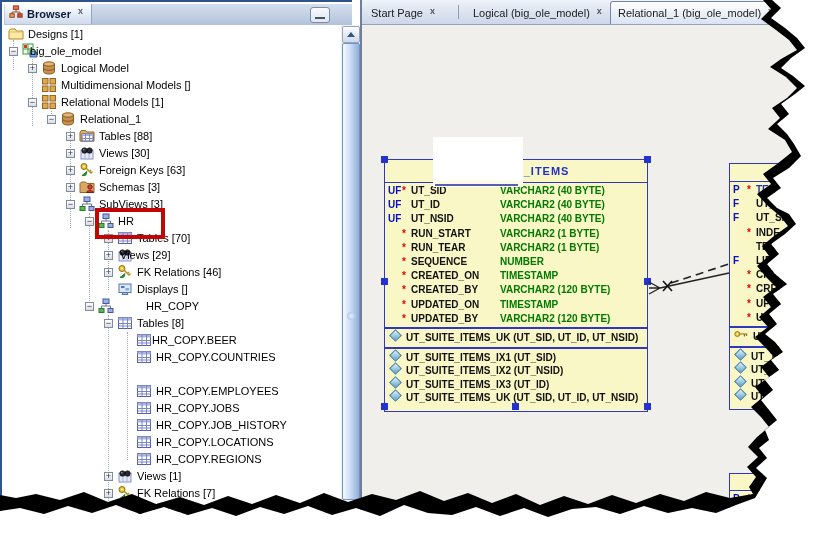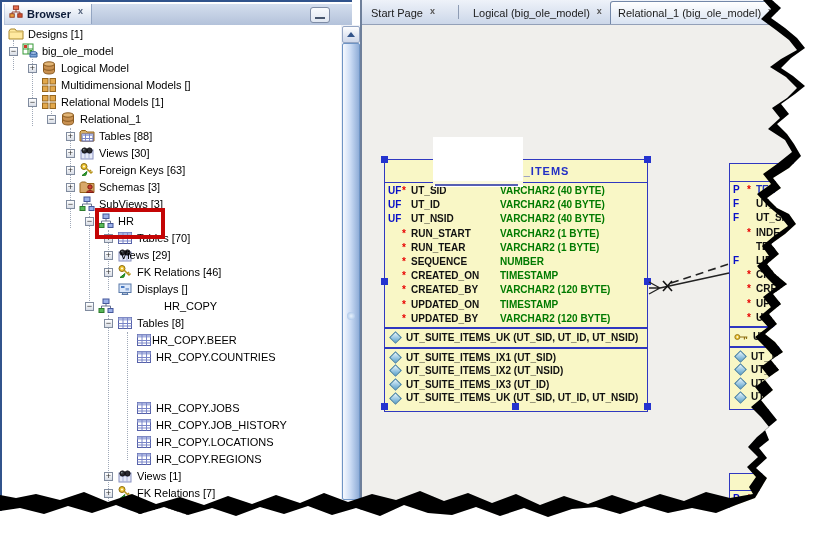--- a/index.html
+++ b/index.html
@@ -61,21 +61,21 @@
   .dtitle{height:22px;line-height:22px;text-align:center;border-bottom:1px solid #3038c0;
     color:#2330c5;font-size:11px;font-weight:bold;letter-spacing:1px;}
   .dcols{padding:1px 0 0 3px;}
   .dcol{height:14.2px;line-height:14.2px;white-space:nowrap;}
   .dcol .mk{display:inline-block;width:14px;color:#0a10c8;}
   .dcol .st{display:inline-block;width:9px;color:#e80000;}
   .dcol .nm{display:inline-block;width:89px;}
   .dcol .nm.navy{color:#2233bb;}
   .dcol .tp{color:#007a00;}
   .dsec{border-top:2px solid #3038c0;padding:2px 0 2px 3px;}
-  .dkey{height:13.6px;line-height:13.6px;white-space:nowrap;display:flex;align-items:center;}
+  .dkey{height:13.6px;line-height:13.6px;white-space:nowrap;display:flex;align-items:flex-start;}
   .diamond{display:inline-block;width:7px;height:7px;margin:0 6px 0 3px;transform:rotate(45deg);
     background:linear-gradient(135deg,#e8f6fd,#58a0cc);border:1px solid #3878a8;flex:none;}
   .keyglyph{display:inline-flex;margin:0 4px 0 1px;flex:none;}
 
   .handle{position:absolute;width:7px;height:7px;background:#2433cf;z-index:4;}
 
   
   .zoom-overlay{position:absolute;left:433px;top:137px;width:90px;height:50px;background:#ffffff;z-index:7;}
   .zo-band{position:absolute;left:0;top:22px;height:18px;width:100%;background:#f9f7c6;
     border-top:2px solid #2b38c8;border-bottom:2px solid #2b38c8;
@@ -129,21 +129,21 @@
         <div class="trow" style="top: 18px; left: 0px; right: 0px;">
           <div class="expander" style="left: 5px;">−</div>
           <span class="ticon" style="left: 18px;"><svg viewBox="0 0 16 16">
               <rect x="1" y="1" width="10" height="10" fill="#fff" stroke="#379937"></rect>
               <path d="M1 6 H11 M6 1 V11" stroke="#379937"></path>
               <rect x="2" y="2" width="3" height="3" fill="#d03a2a"></rect>
               <rect x="7.5" y="7" width="2.5" height="3" fill="#379937"></rect>
               <path d="M8 10 h7 v4 h-7 z" fill="#7fa7dc" stroke="#34609c"></path>
               <ellipse cx="11.5" cy="10" rx="3.5" ry="1.4" fill="#a8c4ea" stroke="#34609c"></ellipse>
             </svg></span>
-          <span class="tlabel" style="left: 38px;">big_ole_model</span>
+          <span class="tlabel" style="left: 26px;">big_ole_model</span>
         </div>
         <div class="trow" style="top: 35px; left: 0px; right: 0px;">
           <div class="expander" style="left: 24px;">+</div>
           <span class="ticon" style="left: 37px;"><svg viewBox="0 0 16 16">
               <path d="M2.5 4 V11.5 C2.5 13 5 14 8 14 C11 14 13.5 13 13.5 11.5 V4" fill="#c89050" stroke="#8a5a20"></path>
               <ellipse cx="8" cy="4" rx="5.5" ry="2.2" fill="#e2b576" stroke="#8a5a20"></ellipse>
               <path d="M2.5 8 C2.5 9.4 5 10.3 8 10.3 C11 10.3 13.5 9.4 13.5 8" fill="none" stroke="#8a5a20"></path>
             </svg></span>
           <span class="tlabel" style="left: 57px;">Logical Model</span>
         </div>
@@ -277,21 +277,21 @@
           <span class="tlabel" style="left: 133px;">Displays []</span>
         </div>
         <div class="trow" style="top: 273px; left: 0px; right: 0px;">
           <div class="expander" style="left: 81px;">−</div>
           <span class="ticon" style="left: 94px;"><svg viewBox="0 0 16 16">
               <rect x="5" y="1" width="6" height="4.5" fill="#9ab0e8" stroke="#44569a"></rect>
               <path d="M8 5.5 V8 M3.5 11 V8 H12.5 V11" stroke="#6a7490" fill="none"></path>
               <rect x="1" y="10.5" width="5" height="4" fill="#58b858" stroke="#2c7a2c"></rect>
               <rect x="10" y="10.5" width="5" height="4" fill="#9ab0e8" stroke="#44569a"></rect>
             </svg></span>
-          <span class="tlabel" style="left: 116px; padding-left: 44px;">HR_COPY</span>
+          <span class="tlabel" style="left: 98px; padding-left: 44px;">HR_COPY</span>
         </div>
         <div class="trow" style="top: 290px; left: 0px; right: 0px;">
           <div class="expander" style="left: 100px;">−</div>
           <span class="ticon" style="left: 113px;"><svg viewBox="0 0 16 16">
               <rect x="1.5" y="2.5" width="13" height="11" fill="#fff" stroke="#5560a8"></rect>
               <rect x="1.5" y="2.5" width="13" height="3" fill="#aab4e0"></rect>
               <path d="M6 2.5 V13.5 M10.5 2.5 V13.5 M1.5 8.5 H14.5 M1.5 11 H14.5" stroke="#7a86c8"></path>
             </svg></span>
           <span class="tlabel" style="left: 133px; text-align: right;">Tables [8]</span>
         </div>
@@ -303,20 +303,28 @@
             </svg></span>
           <span class="tlabel" style="left: 148px;">HR_COPY.BEER</span>
         </div>
         <div class="trow" style="top: 324px; left: 0px; right: 0px;">
           <span class="ticon" style="left: 132px;"><svg viewBox="0 0 16 16">
               <rect x="1.5" y="2.5" width="13" height="11" fill="#fff" stroke="#5560a8"></rect>
               <rect x="1.5" y="2.5" width="13" height="3" fill="#aab4e0"></rect>
               <path d="M6 2.5 V13.5 M10.5 2.5 V13.5 M1.5 8.5 H14.5 M1.5 11 H14.5" stroke="#7a86c8"></path>
             </svg></span>
           <span class="tlabel" style="left: 152px;">HR_COPY.COUNTRIES</span>
+        </div>
+        <div class="trow" style="top: 358px; left: 0px; right: 0px;">
+          <span class="ticon" style="left: 132px;"><svg viewBox="0 0 16 16">
+              <rect x="1.5" y="2.5" width="13" height="11" fill="#fff" stroke="#5560a8"></rect>
+              <rect x="1.5" y="2.5" width="13" height="3" fill="#aab4e0"></rect>
+              <path d="M6 2.5 V13.5 M10.5 2.5 V13.5 M1.5 8.5 H14.5 M1.5 11 H14.5" stroke="#7a86c8"></path>
+            </svg></span>
+          <span class="tlabel" style="left: 152px;">HR_COPY.EMPLOYEES</span>
         </div>
         <div class="trow" style="top: 375px; left: 0px; right: 0px;">
           <span class="ticon" style="left: 132px;"><svg viewBox="0 0 16 16">
               <rect x="1.5" y="2.5" width="13" height="11" fill="#fff" stroke="#5560a8"></rect>
               <rect x="1.5" y="2.5" width="13" height="3" fill="#aab4e0"></rect>
               <path d="M6 2.5 V13.5 M10.5 2.5 V13.5 M1.5 8.5 H14.5 M1.5 11 H14.5" stroke="#7a86c8"></path>
             </svg></span>
           <span class="tlabel" style="left: 152px;">HR_COPY.JOBS</span>
         </div>
         <div class="trow" style="top: 392px; left: 0px; right: 0px;">

